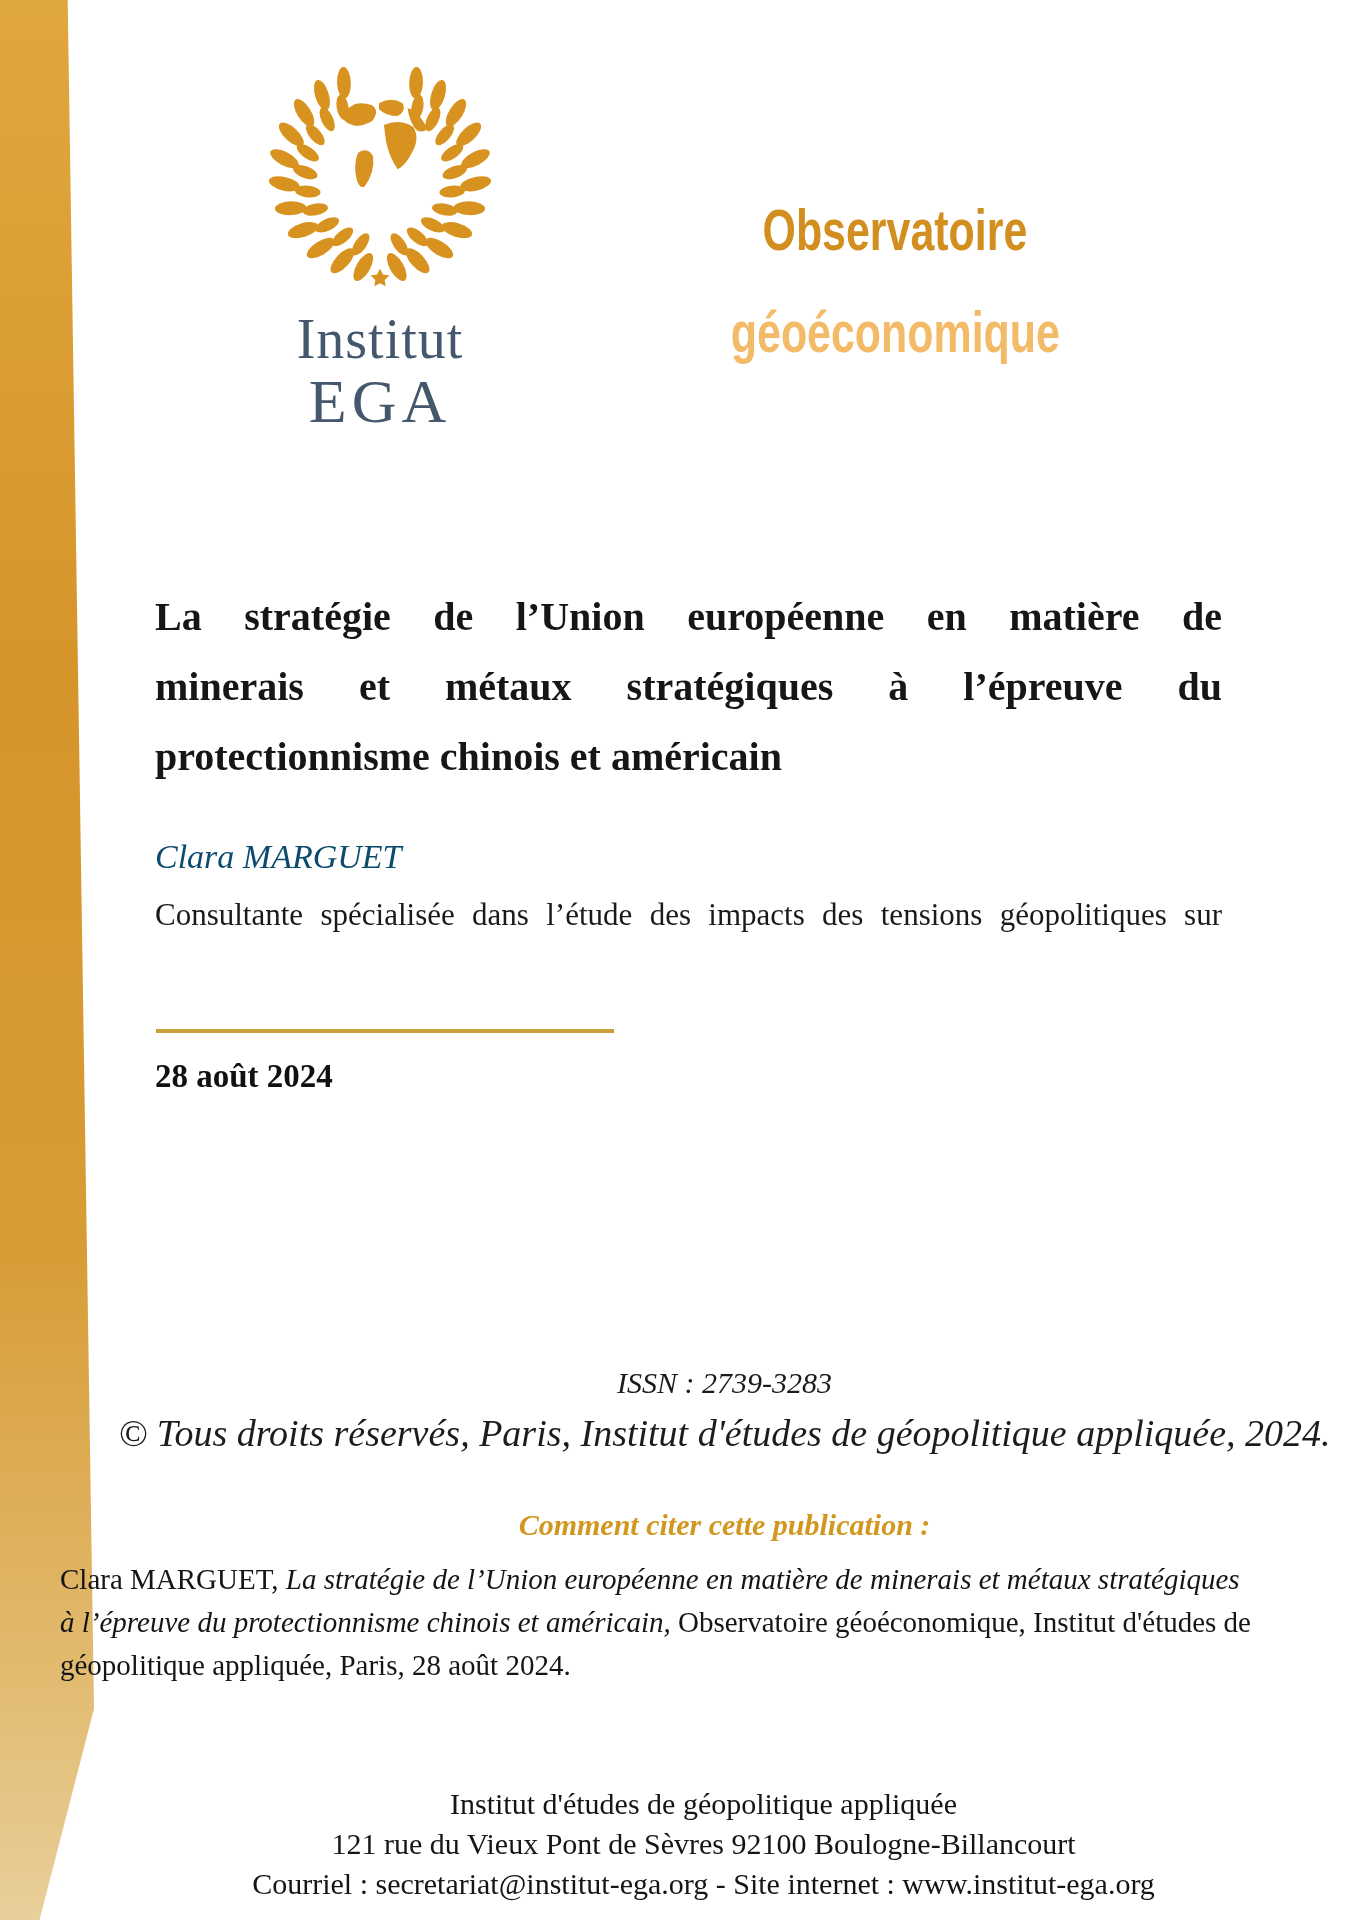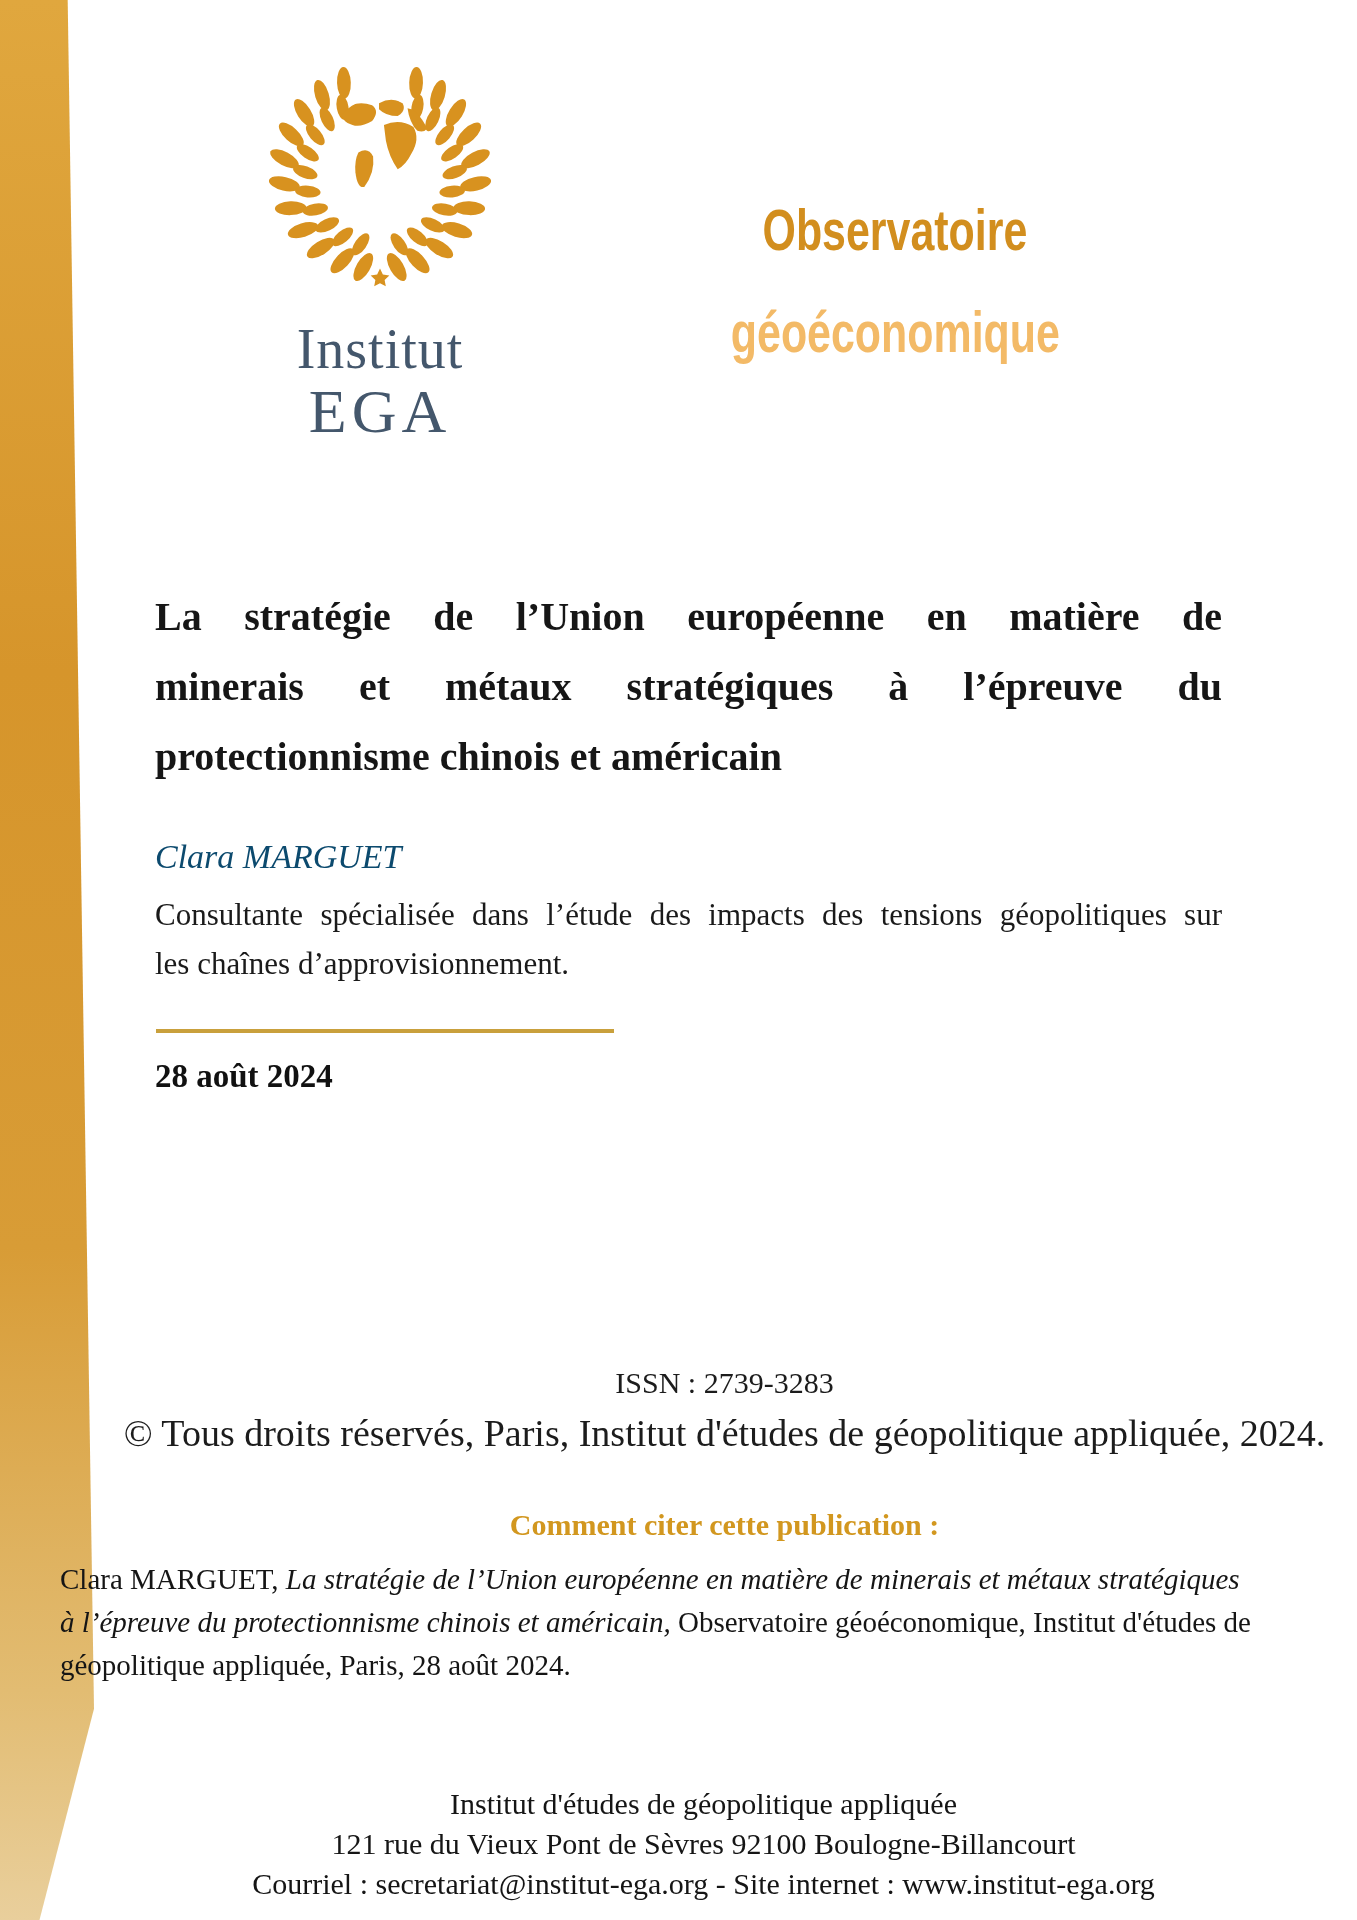--- a/index.html
+++ b/index.html
@@ -3,37 +3,37 @@
 <meta charset="utf-8">
 <style>
   html,body{margin:0;padding:0;background:#ffffff;}
   .page{position:relative;width:1357px;height:1920px;background:#ffffff;overflow:hidden;
         font-family:"Liberation Serif","DejaVu Serif",serif;color:#1c1c1c;}
   .gold-bar{position:absolute;left:0;top:0;width:94px;height:100%;
         background:linear-gradient(to bottom,#E0A73E 0%,#D6952B 35%,#D89C36 65%,#E2BC72 88%,#E9CF9C 100%);
         clip-path:polygon(0 0,72% 0,100% 89%,42% 100%,0 100%);}
   .logo{position:absolute;left:262px;top:62px;width:236px;text-align:center;}
   .logo svg{display:block;width:236px;height:236px;}
-  .logo-line1{font-size:56px;color:#44576C;line-height:1.05;margin-top:22px;letter-spacing:1px;}
+  .logo-line1{font-size:56px;color:#44576C;line-height:1.05;margin-top:12px;letter-spacing:1px;}
   .logo-line2{font-size:62px;color:#44576C;line-height:1.05;letter-spacing:5px;}
   .obs{position:absolute;left:655px;width:480px;text-align:center;
        font-family:"Liberation Sans","DejaVu Sans",sans-serif;font-weight:700;}
   .obs-inner{display:inline-block;transform:scaleX(0.74);transform-origin:50% 50%;white-space:nowrap;}
   .obs1{top:196px;font-size:58px;color:#D28E1E;}
   .obs2{top:298px;font-size:58px;color:#F3BA67;}
   .title-block{position:absolute;left:155px;top:582px;width:1067px;
        font-size:40px;font-weight:700;line-height:70px;color:#161616;}
   .t-just{text-align:justify;text-align-last:justify;}
   .t-left{text-align:left;}
   .author-name{position:absolute;left:155px;top:838px;width:1067px;
        font-size:34px;font-style:italic;color:#0c4a6e;}
   .bio{position:absolute;left:155px;top:890px;width:1067px;font-size:31px;line-height:49px;color:#1a1a1a;}
   .gold-rule{position:absolute;left:156px;top:1029px;width:458px;height:4px;background:#C9A03C;}
   .date{position:absolute;left:155px;top:1058px;font-size:33px;font-weight:700;color:#111;}
-  .center-area{position:absolute;left:92px;right:0;text-align:center;}
+  .center-area{position:absolute;left:92px;right:0;text-align:center;font-style:italic;}
   .issn{top:1366px;font-size:30px;}
   .copyright{top:1411px;font-size:38px;}
   .cite-heading{top:1508px;font-size:30px;font-weight:700;color:#D2971F;}
   .citation{position:absolute;left:60px;right:20px;top:1558px;text-align:left;
        font-size:29px;line-height:43px;color:#151515;}
   .citation .it{font-style:italic;}
   .footer{position:absolute;left:50px;right:0;top:1784px;text-align:center;
        font-size:30px;line-height:40px;color:#151515;}
 </style>
 </head>
@@ -98,21 +98,20 @@
   <div class="title-block">
     <div class="t-just">La stratégie de l’Union européenne en matière de</div>
     <div class="t-just">minerais et métaux stratégiques à l’épreuve du</div>
     <div class="t-left">protectionnisme chinois et américain</div>
   </div>
 
   <div class="author-name">Clara MARGUET</div>
 
   <div class="bio">
     <div class="t-just">Consultante spécialisée dans l’étude des impacts des tensions géopolitiques sur</div>
-    <div class="t-left">les chaînes d’approvisionnement.</div>
   </div>
 
   <div class="gold-rule"></div>
 
   <div class="date">28 août 2024</div>
 
   <div class="center-area issn">ISSN : 2739-3283</div>
   <div class="center-area copyright">© Tous droits réservés, Paris, Institut d'études de géopolitique appliquée, 2024.</div>
 
   <div class="center-area cite-heading">Comment citer cette publication :</div>

